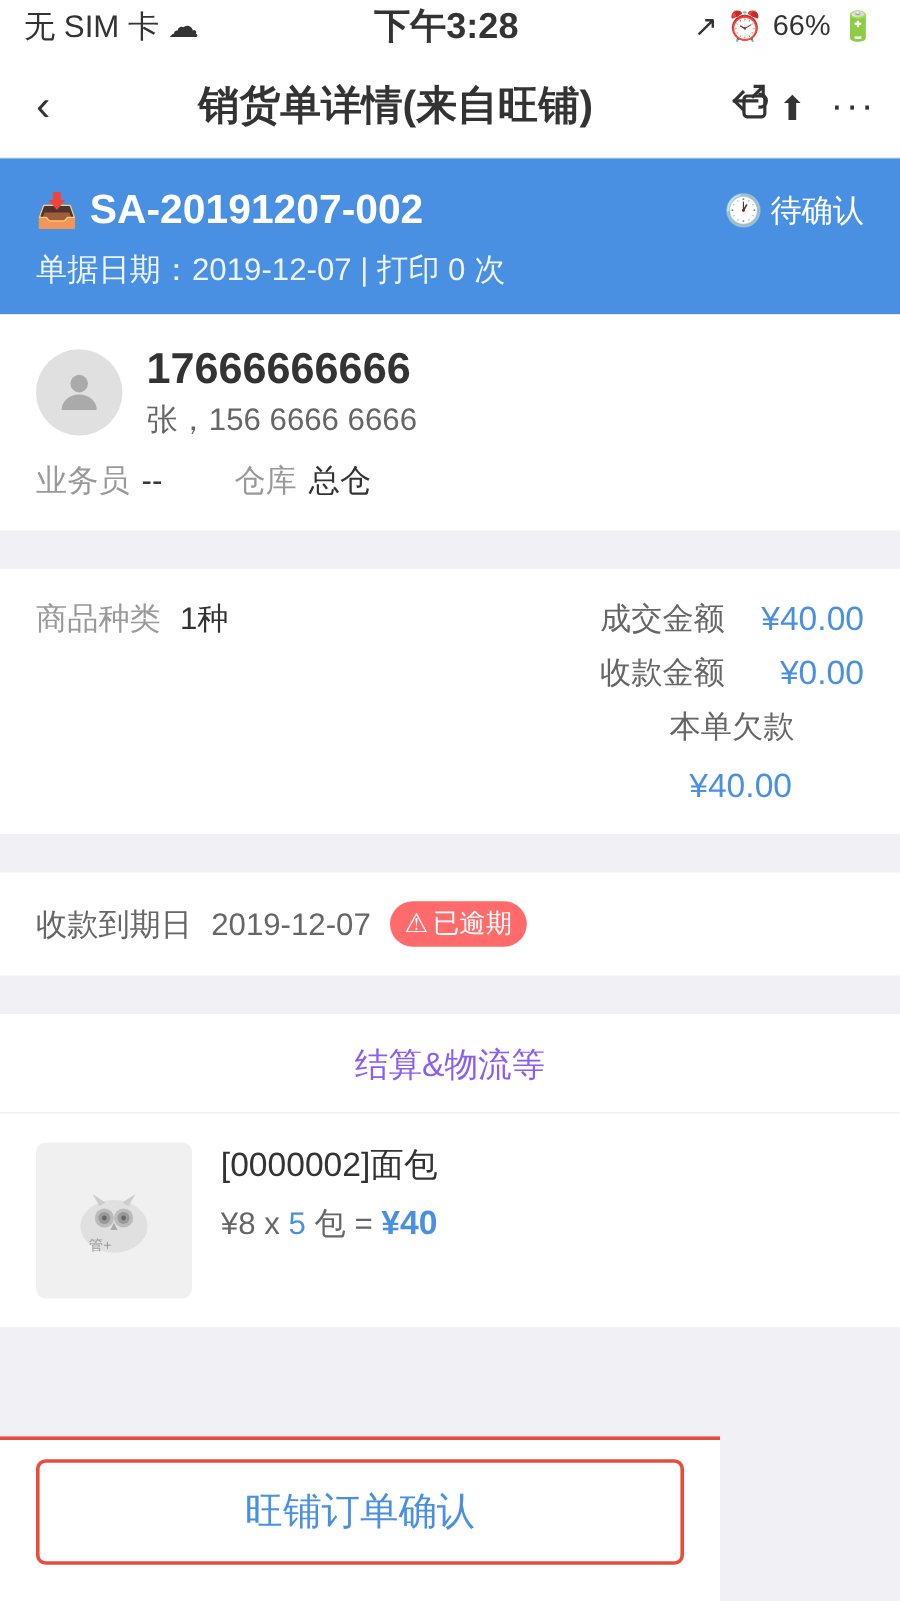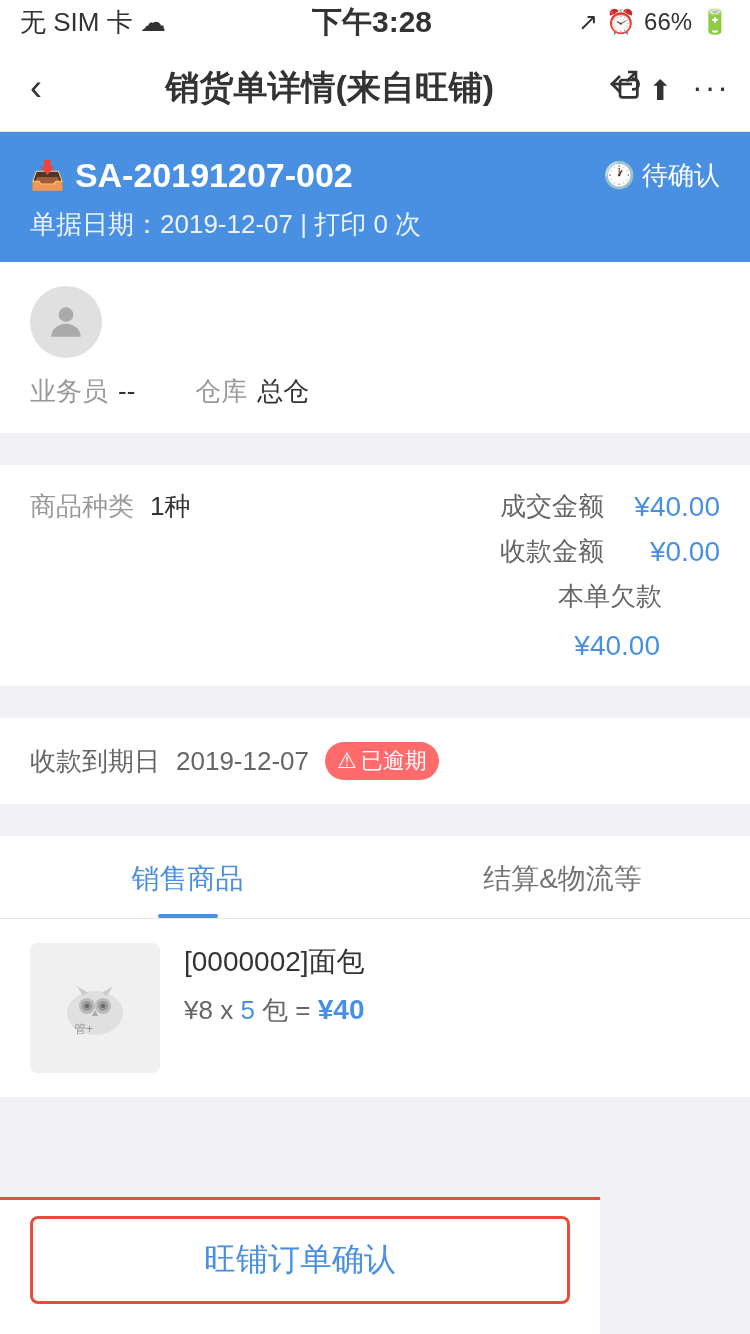--- a/index.html
+++ b/index.html
@@ -184,21 +184,21 @@
     }
     .tabs-bar {
       display: flex;
       border-bottom: 1px solid #e8e8e8;
     }
     .tab-item {
       flex: 1;
       text-align: center;
       padding: 24px 0 20px;
       font-size: 28px;
-      color: #737373;
+      color: #8b5cf6;
       position: relative;
       cursor: pointer;
     }
     .tab-item.active {
       color: #4a90e2;
     }
     .tab-item.active::after {
       content: '';
       position: absolute;
       bottom: 0;
@@ -329,20 +329,24 @@
 </div>
 
 <div class="customer-section">
   <div class="customer-top">
     <div class="avatar">
       <svg width="44" height="44" viewBox="0 0 24 24" fill="#aaa">
         <circle cx="12" cy="8" r="4"></circle>
         <path d="M4 20c0-4 3.6-7 8-7s8 3 8 7"></path>
       </svg>
     </div>
+    <div>
+      <div class="customer-phone">17666666666</div>
+      <div class="customer-name">张，156 6666 6666</div>
+    </div>
   </div>
   <div class="customer-meta">
     <div class="meta-item">
       <span class="meta-label">业务员</span>
       <span class="meta-value">--</span>
     </div>
     <div class="meta-item">
       <span class="meta-label">仓库</span>
       <span class="meta-value">总仓</span>
     </div>
@@ -382,23 +386,20 @@
   <span class="overdue-badge">
     <span>⚠</span>
     <span>已逾期</span>
   </span>
 </div>
 
 <div class="divider"></div>
 
 <div class="tabs-section">
   <div class="tabs-bar">
-    <div class="tab-item active">
-      <span>销售商品</span>
-    </div>
     <div class="tab-item">
       <span>结算&amp;物流等</span>
     </div>
   </div>
 </div>
 
 <div class="product-section">
   <div class="product-thumb">
 
     <svg width="90" height="60" viewBox="0 0 90 60" fill="none">

